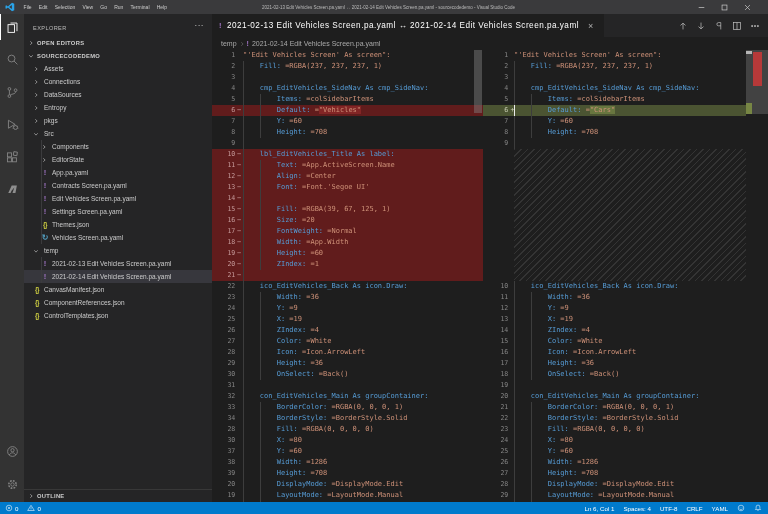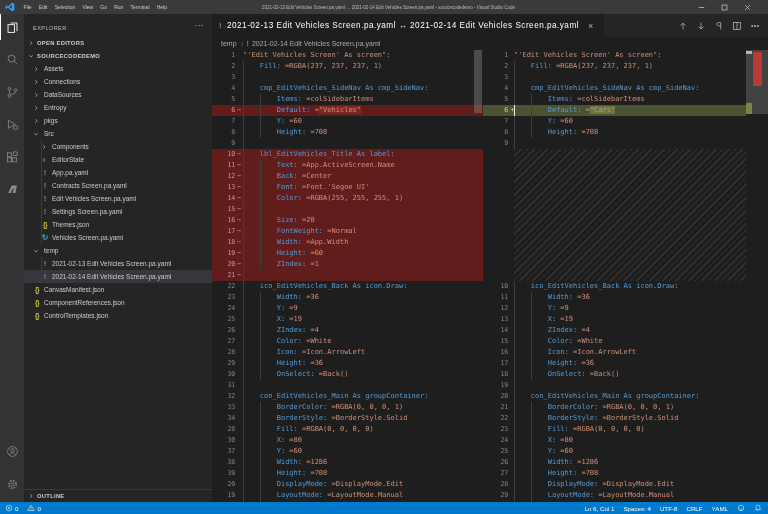--- a/index.html
+++ b/index.html
@@ -427,24 +427,24 @@
           <div class="cl"><span class="ln">2</span><span class="ig" style="left: 31px;"></span><span class="code"><span class="tk-key">    Fill:</span><span class="tk-str"> =RGBA(237, 237, 237, 1)</span></span></div>
           <div class="cl"><span class="ln">3</span><span class="ig" style="left: 31px;"></span><span class="code"></span></div>
           <div class="cl"><span class="ln">4</span><span class="ig" style="left: 31px;"></span><span class="code"><span class="tk-key">    cmp_EditVehicles_SideNav As cmp_SideNav:</span></span></div>
           <div class="cl"><span class="ln">5</span><span class="ig" style="left: 31px;"></span><span class="ig" style="left: 47.86px;"></span><span class="code"><span class="tk-key">        Items:</span><span class="tk-str"> =colSidebarItems</span></span></div>
           <div class="cl del"><span class="ln">6</span><span class="sign">−</span><span class="ig" style="left: 31px;"></span><span class="ig" style="left: 47.86px;"></span><span class="code"><span class="tk-key">        Default:</span><span class="tk-str"> =<span class="chardel">"Vehicles"</span></span></span></div>
           <div class="cl"><span class="ln">7</span><span class="ig" style="left: 31px;"></span><span class="ig" style="left: 47.86px;"></span><span class="code"><span class="tk-key">        Y:</span><span class="tk-str"> =60</span></span></div>
           <div class="cl"><span class="ln">8</span><span class="ig" style="left: 31px;"></span><span class="ig" style="left: 47.86px;"></span><span class="code"><span class="tk-key">        Height:</span><span class="tk-str"> =708</span></span></div>
           <div class="cl"><span class="ln">9</span><span class="ig" style="left: 31px;"></span><span class="code"></span></div>
           <div class="cl del"><span class="ln">10</span><span class="sign">−</span><span class="ig" style="left: 31px;"></span><span class="code"><span class="tk-key">    lbl_EditVehicles_Title As label:</span></span></div>
           <div class="cl del"><span class="ln">11</span><span class="sign">−</span><span class="ig" style="left: 31px;"></span><span class="ig" style="left: 47.86px;"></span><span class="code"><span class="tk-key">        Text:</span><span class="tk-str"> =App.ActiveScreen.Name</span></span></div>
-          <div class="cl del"><span class="ln">12</span><span class="sign">−</span><span class="ig" style="left: 31px;"></span><span class="ig" style="left: 47.86px;"></span><span class="code"><span class="tk-key">        Back:</span><span class="tk-str"> =Center</span></span></div>
+          <div class="cl del"><span class="ln">12</span><span class="sign">−</span><span class="ig" style="left: 31px;"></span><span class="ig" style="left: 47.86px;"></span><span class="code"><span class="tk-key">        Align:</span><span class="tk-str"> =Center</span></span></div>
           <div class="cl del"><span class="ln">13</span><span class="sign">−</span><span class="ig" style="left: 31px;"></span><span class="ig" style="left: 47.86px;"></span><span class="code"><span class="tk-key">        Font:</span><span class="tk-str"> =Font.'Segoe UI'</span></span></div>
-          <div class="cl del"><span class="ln">14</span><span class="sign">−</span><span class="ig" style="left: 31px;"></span><span class="ig" style="left: 47.86px;"></span><span class="code"><span class="tk-key">        Color:</span><span class="tk-str"> =RGBA(255, 255, 255, 1)</span></span></div>
-          <div class="cl del"><span class="ln">15</span><span class="sign">−</span><span class="ig" style="left: 31px;"></span><span class="ig" style="left: 47.86px;"></span></div>
+          <div class="cl del"><span class="ln">14</span><span class="sign">−</span><span class="ig" style="left: 31px;"></span><span class="ig" style="left: 47.86px;"></span></div>
+          <div class="cl del"><span class="ln">15</span><span class="sign">−</span><span class="ig" style="left: 31px;"></span><span class="ig" style="left: 47.86px;"></span><span class="code"><span class="tk-key">        Fill:</span><span class="tk-str"> =RGBA(39, 67, 125, 1)</span></span></div>
           <div class="cl del"><span class="ln">16</span><span class="sign">−</span><span class="ig" style="left: 31px;"></span><span class="ig" style="left: 47.86px;"></span><span class="code"><span class="tk-key">        Size:</span><span class="tk-str"> =20</span></span></div>
           <div class="cl del"><span class="ln">17</span><span class="sign">−</span><span class="ig" style="left: 31px;"></span><span class="ig" style="left: 47.86px;"></span><span class="code"><span class="tk-key">        FontWeight:</span><span class="tk-str"> =Normal</span></span></div>
           <div class="cl del"><span class="ln">18</span><span class="sign">−</span><span class="ig" style="left: 31px;"></span><span class="ig" style="left: 47.86px;"></span><span class="code"><span class="tk-key">        Width:</span><span class="tk-str"> =App.Width</span></span></div>
           <div class="cl del"><span class="ln">19</span><span class="sign">−</span><span class="ig" style="left: 31px;"></span><span class="ig" style="left: 47.86px;"></span><span class="code"><span class="tk-key">        Height:</span><span class="tk-str"> =60</span></span></div>
           <div class="cl del"><span class="ln">20</span><span class="sign">−</span><span class="ig" style="left: 31px;"></span><span class="ig" style="left: 47.86px;"></span><span class="code"><span class="tk-key">        ZIndex:</span><span class="tk-str"> =1</span></span></div>
           <div class="cl del"><span class="ln">21</span><span class="sign">−</span><span class="ig" style="left: 31px;"></span><span class="code"></span></div>
           <div class="cl"><span class="ln">22</span><span class="ig" style="left: 31px;"></span><span class="code"><span class="tk-key">    ico_EditVehicles_Back As icon.Draw:</span></span></div>
           <div class="cl"><span class="ln">23</span><span class="ig" style="left: 31px;"></span><span class="ig" style="left: 47.86px;"></span><span class="code"><span class="tk-key">        Width:</span><span class="tk-str"> =36</span></span></div>
           <div class="cl"><span class="ln">24</span><span class="ig" style="left: 31px;"></span><span class="ig" style="left: 47.86px;"></span><span class="code"><span class="tk-key">        Y:</span><span class="tk-str"> =9</span></span></div>
           <div class="cl"><span class="ln">25</span><span class="ig" style="left: 31px;"></span><span class="ig" style="left: 47.86px;"></span><span class="code"><span class="tk-key">        X:</span><span class="tk-str"> =19</span></span></div>

